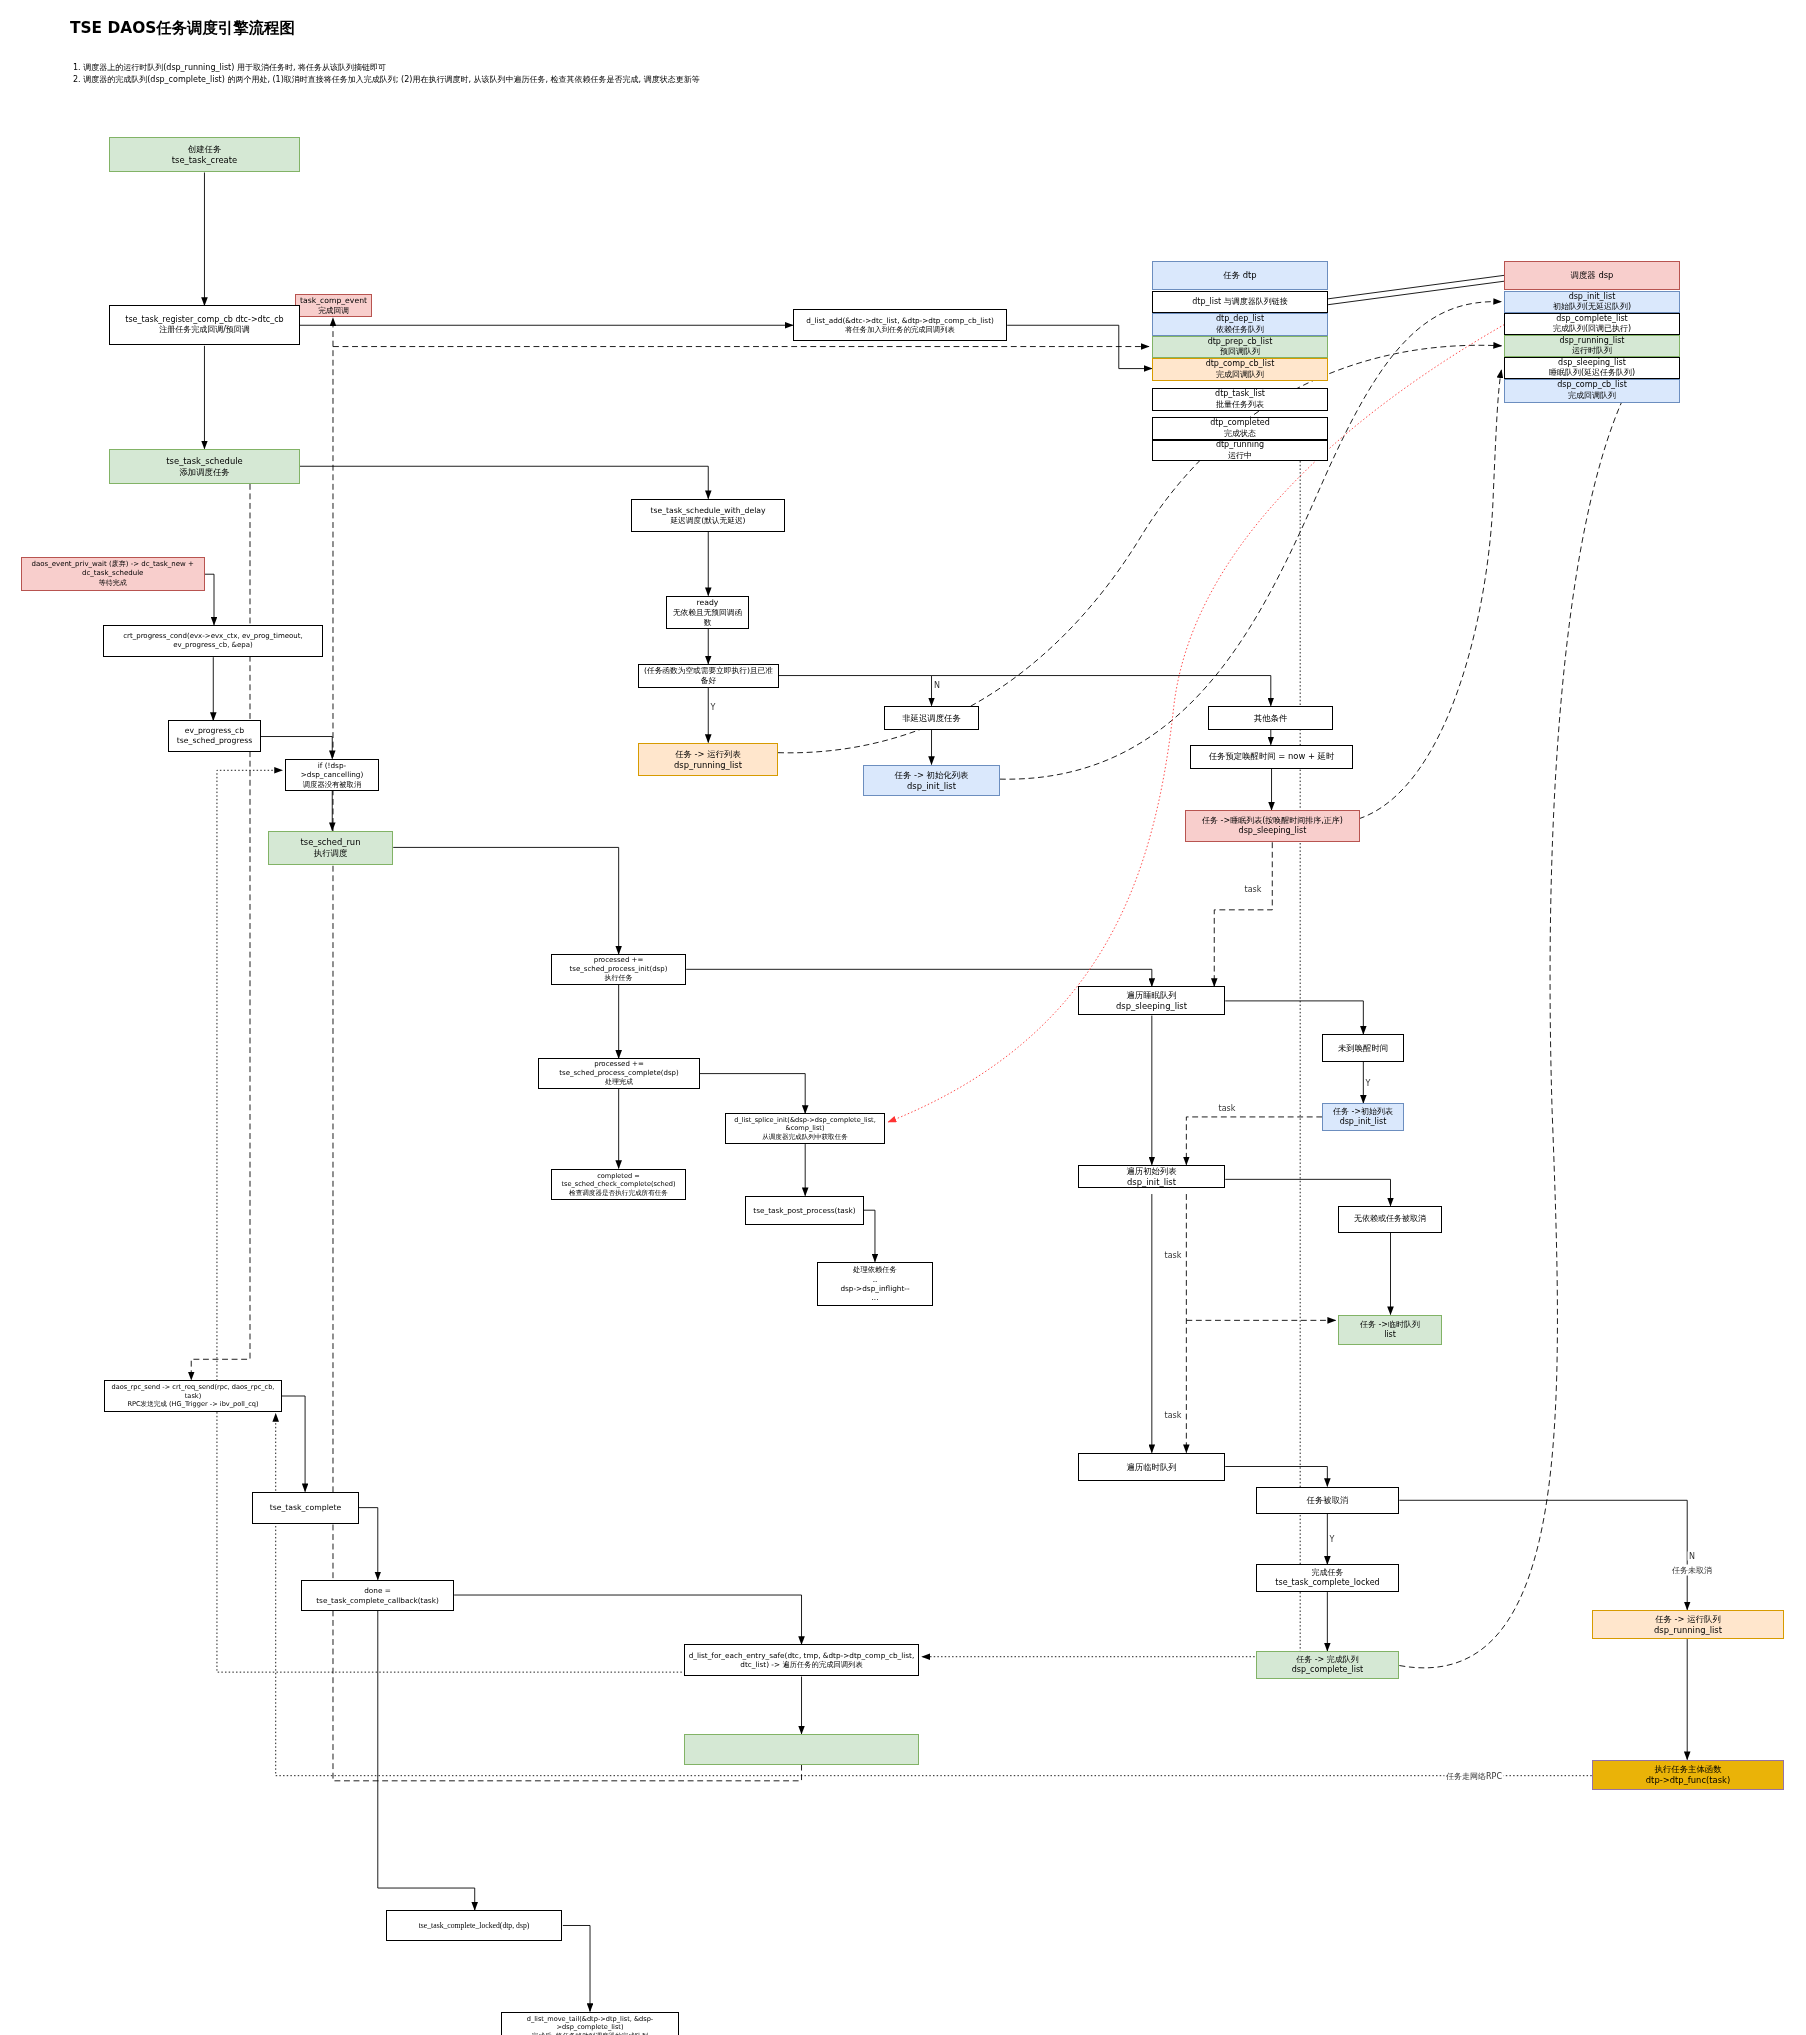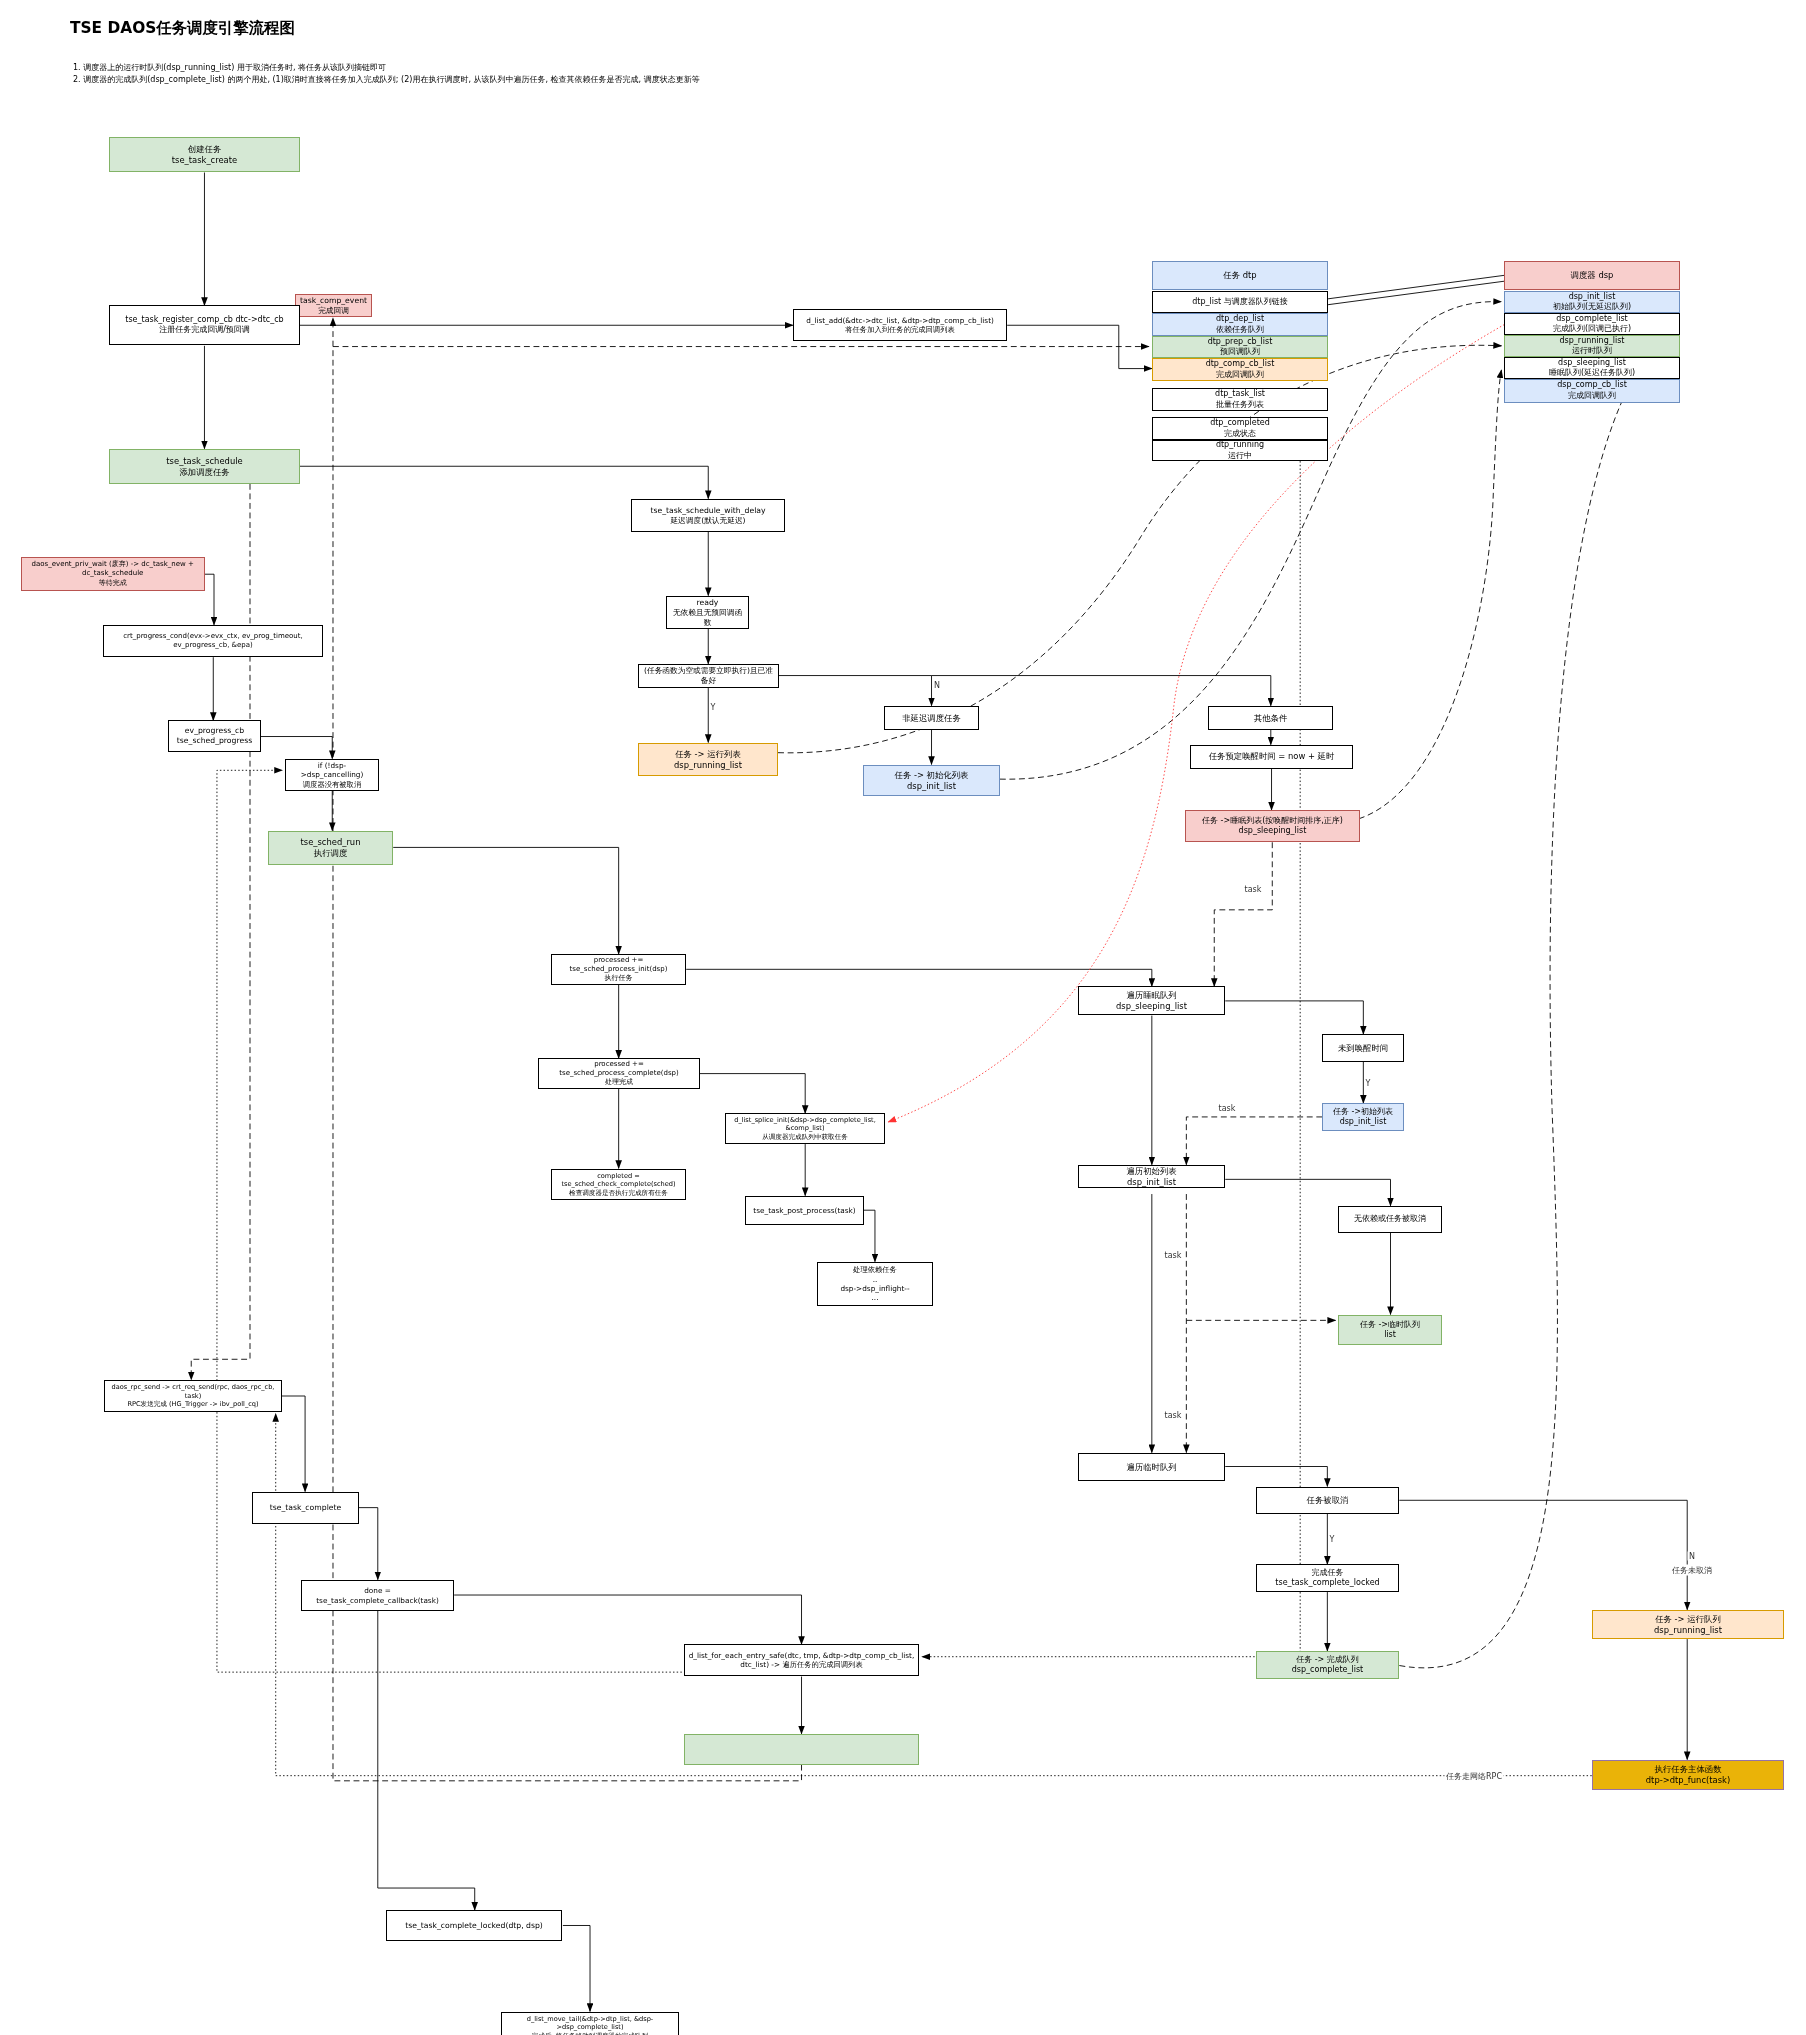--- a/index.html
+++ b/index.html
@@ -307,21 +307,21 @@
       <div class="node style-plain" style="left: 284px; top: 1572px; width: 153px; height: 31px; font-size: 7.3px;">
         <div>done = tse_task_complete_callback(task)</div>
       </div>
       <div class="node style-plain" style="left: 667px; top: 1636px; width: 235px; height: 32px; font-size: 7.3px;">
         <div>d_list_for_each_entry_safe(dtc, tmp, &amp;dtp-&gt;dtp_comp_cb_list, dtc_list) -&gt; 遍历任务的完成回调列表</div>
       </div>
       <div class="node style-green" style="left: 667px; top: 1726px; width: 235px; height: 31px; font-size: 7.7px; gap: 34px;">
         <div>dtc-&gt;dtc_cb(task, dtc-&gt;dtc_arg)</div>
         <div>任务函数为空或需要立即执行</div>
       </div>
-      <div class="node style-plain" style="left: 369px; top: 1902px; width: 176px; height: 31px; font-size: 7.7px;">
+      <div class="node style-plain" style="left: 369px; top: 1902px; width: 176px; height: 31px; font-size: 7.7px; font-family: Liberation Serif, serif;">
         <div>tse_task_complete_locked(dtp, dsp)</div>
       </div>
       <div class="node style-plain" style="left: 484px; top: 2004px; width: 178px; height: 31px; font-size: 6.6px;">
         <div>d_list_move_tail(&amp;dtp-&gt;dtp_list, &amp;dsp-&gt;dsp_complete_list)</div>
         <div>完成后, 将任务移动到调度器的完成队列</div>
       </div>
     </div>
   <div id="labels-layer">
       <span class="edge-label" style="left: 696px; top: 699px;">Y</span>
       <span class="edge-label" style="left: 920px; top: 677px;">N</span>

